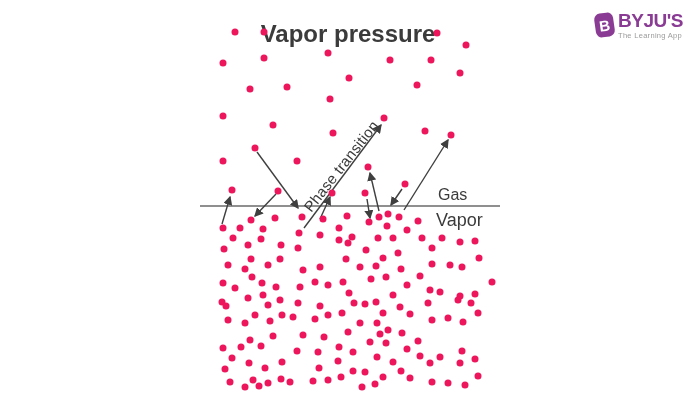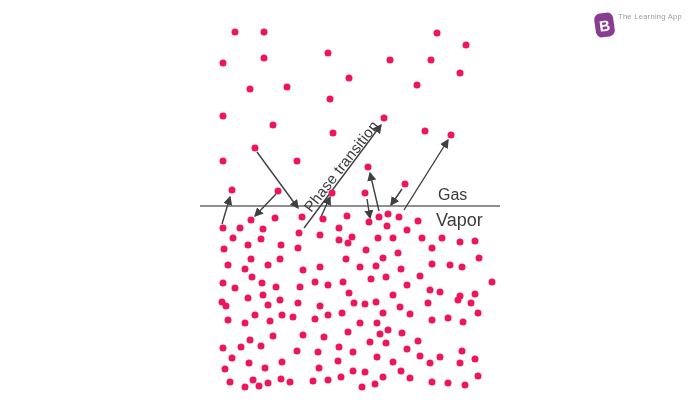--- a/index.html
+++ b/index.html
@@ -42,20 +42,21 @@
   .brand{
     color:var(--brand-color);font-weight:700;font-size:19px;letter-spacing:-0.5px;
   }
   .tagline{color:var(--tagline-color);font-size:7.5px;margin-top:2px;letter-spacing:0.3px;}
 </style>
 </head>
 <body>
 
 <div class="stage">
 
+  <div class="title">Vapor pressure</div>
 
   <svg id="overlay">
     <defs>
       <marker id="ah" viewBox="0 0 10 10" refX="8.5" refY="5" markerWidth="6.5" markerHeight="6.5" orient="auto-start-reverse">
         <path id="arrowhead-path" d="M0,0 L10,5 L0,10 z" fill="#3F3F3F"></path>
       </marker>
     </defs>
   <line x1="200" y1="206" x2="500" y2="206" class="surface" style="stroke: rgb(143, 143, 143);"></line>
       <line x1="222" y1="224" x2="230" y2="197" class="arrow" marker-end="url(#ah)" style="stroke: rgb(63, 63, 63);"></line>
       <line x1="257" y1="152" x2="298" y2="208" class="arrow" marker-end="url(#ah)" style="stroke: rgb(63, 63, 63);"></line>
@@ -260,17 +261,18 @@
       <div class="dot" style="left: 259px; top: 386px;"></div>
     </div>
 
   <div class="label label-gas">Gas</div>
   <div class="label label-liquid">Vapor</div>
   <div class="label label-phase">Phase transition</div>
 
   <div class="logo">
     <div class="badge">B</div>
     <div class="logo-text">
+      <div class="brand">BYJU'S</div>
       <div class="tagline">The Learning App</div>
     </div>
   </div>
 
 </div>
 
 </body></html>

